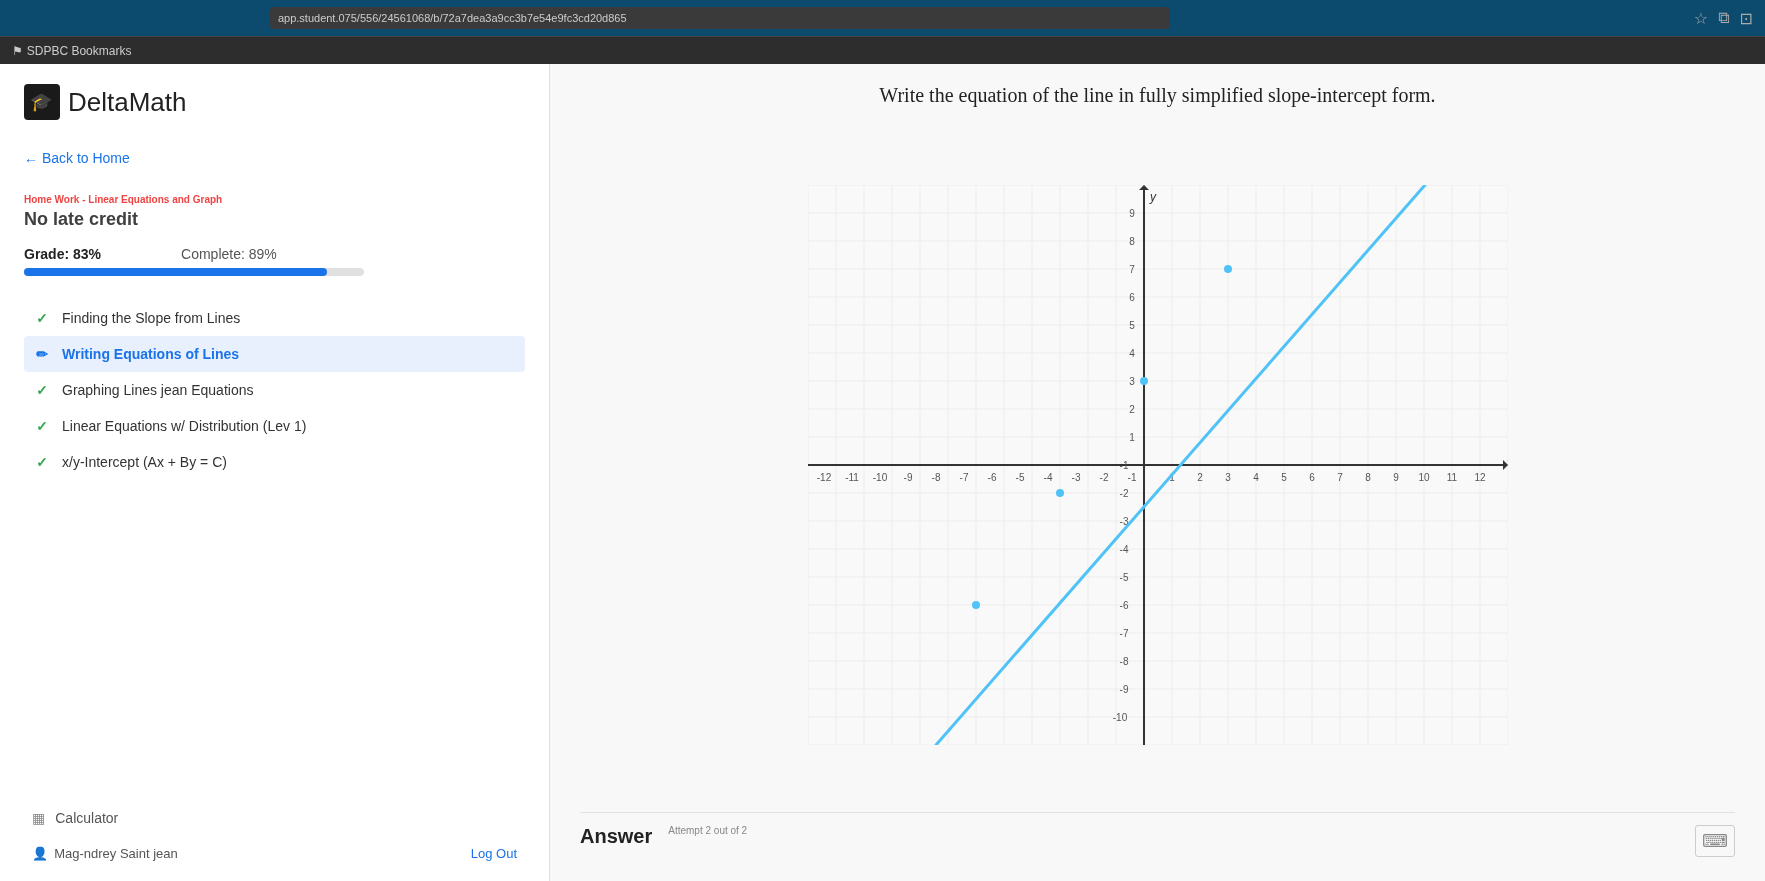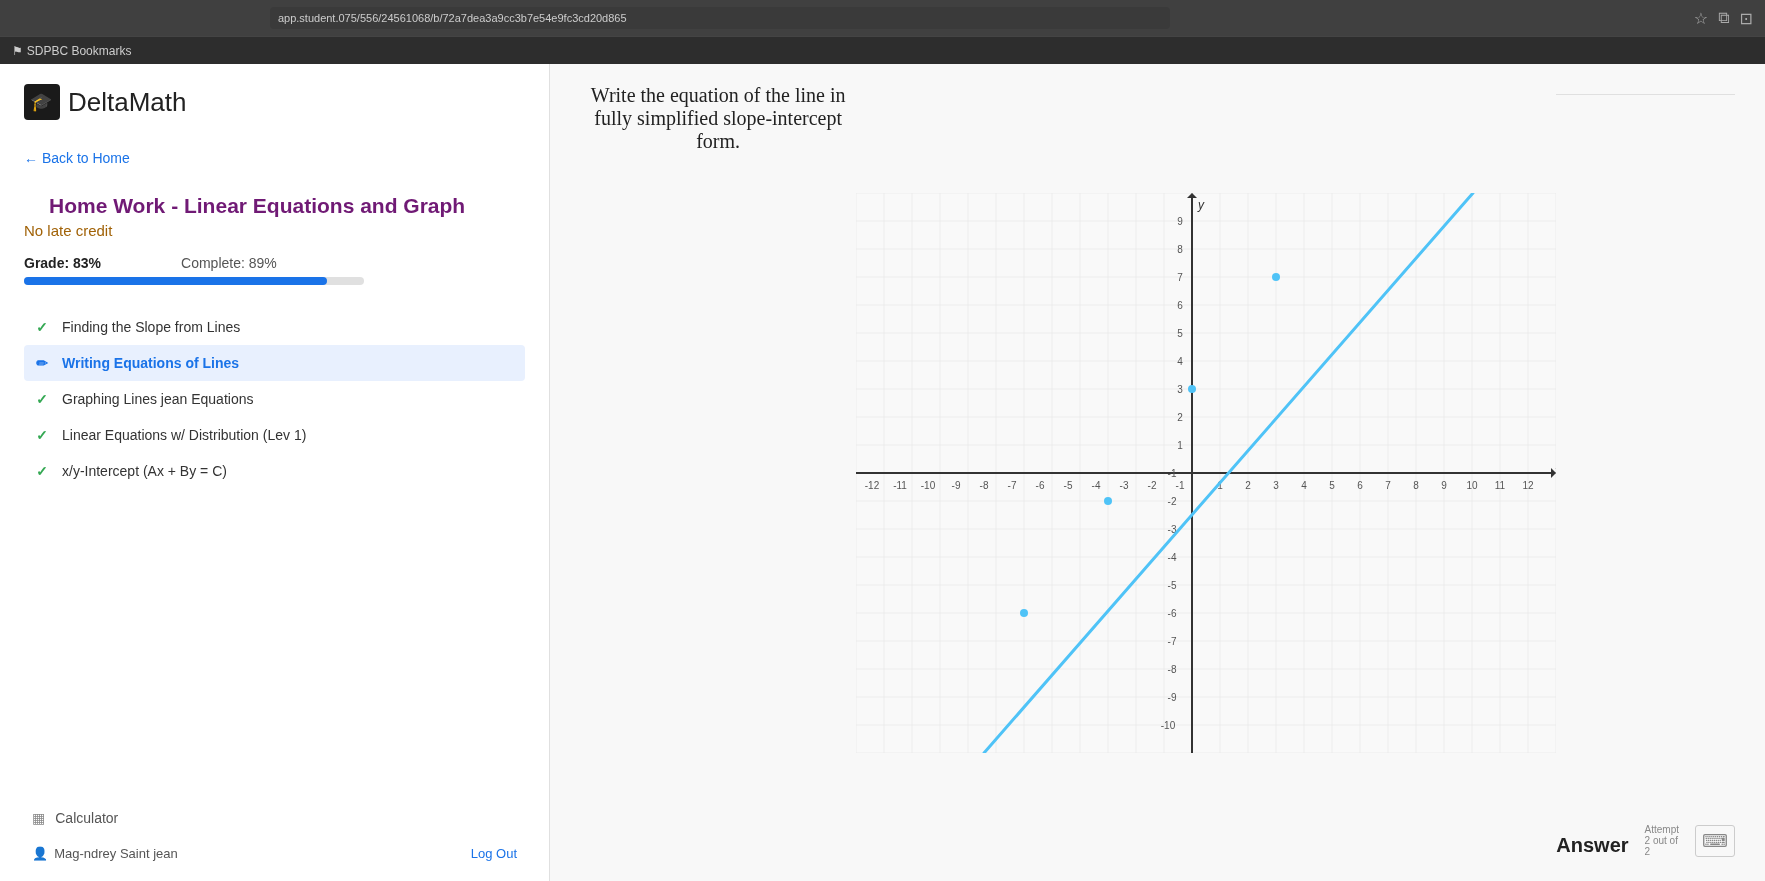--- a/index.html
+++ b/index.html
@@ -8,21 +8,21 @@
       height: 881px;
       background: #1a1a1a;
       font-family: Arial, sans-serif;
       overflow: hidden;
       display: flex;
       flex-direction: column;
     }
 
     
     .browser-bar {
-      background: #404040;
+      background: #0c4a6e;
       height: 36px;
       display: flex;
       align-items: center;
       padding: 0 12px;
       gap: 8px;
       flex-shrink: 0;
     }
     .browser-bar .url-bar {
       flex: 1;
       background: #3a3a3a;
@@ -113,30 +113,30 @@
       align-items: center;
       gap: 6px;
       color: #1a73e8;
       font-size: 14px;
       cursor: pointer;
       margin-bottom: 28px;
       text-decoration: none;
     }
 
     .homework-title {
-      font-size: 21px;
+      font-size: 10px;
       font-weight: bold;
-      color: #701a75;
+      color: #ef4444;
       margin-bottom: 4px;
-      margin-left: 25px;
     }
     .no-late-credit {
-      font-size: 15px;
-      color: #a16207;
+      font-size: 18px;
+      color: #404040;
       margin-bottom: 16px;
+      font-weight: bold;
     }
 
     .grade-section {
       display: flex;
       gap: 0;
       margin-bottom: 6px;
     }
     .grade-label {
       font-size: 14px;
       font-weight: bold;
@@ -223,21 +223,21 @@
     .logout-link {
       font-size: 13px;
       color: #1a73e8;
       cursor: pointer;
     }
 
     
     .main-content {
       flex: 1;
       display: flex;
-      flex-direction: row;
+      flex-direction: column;
       padding: 20px 30px;
       background: #f8f8f8;
       position: relative;
     }
 
     .question-title {
       font-size: 20px;
       color: #222;
       text-align: center;
       margin-bottom: 20px;
@@ -260,21 +260,21 @@
     }
 
     .graph-svg {
       width: 100%;
       height: 100%;
     }
 
     
     .answer-bar {
       display: flex;
-      align-items: flex-end;
+      align-items: flex-start;
       gap: 16px;
       padding: 12px 0 4px 0;
       border-top: 1px solid #e0e0e0;
       margin-top: 10px;
     }
     .answer-label {
       font-size: 20px;
       font-weight: bold;
       color: #222;
     }

